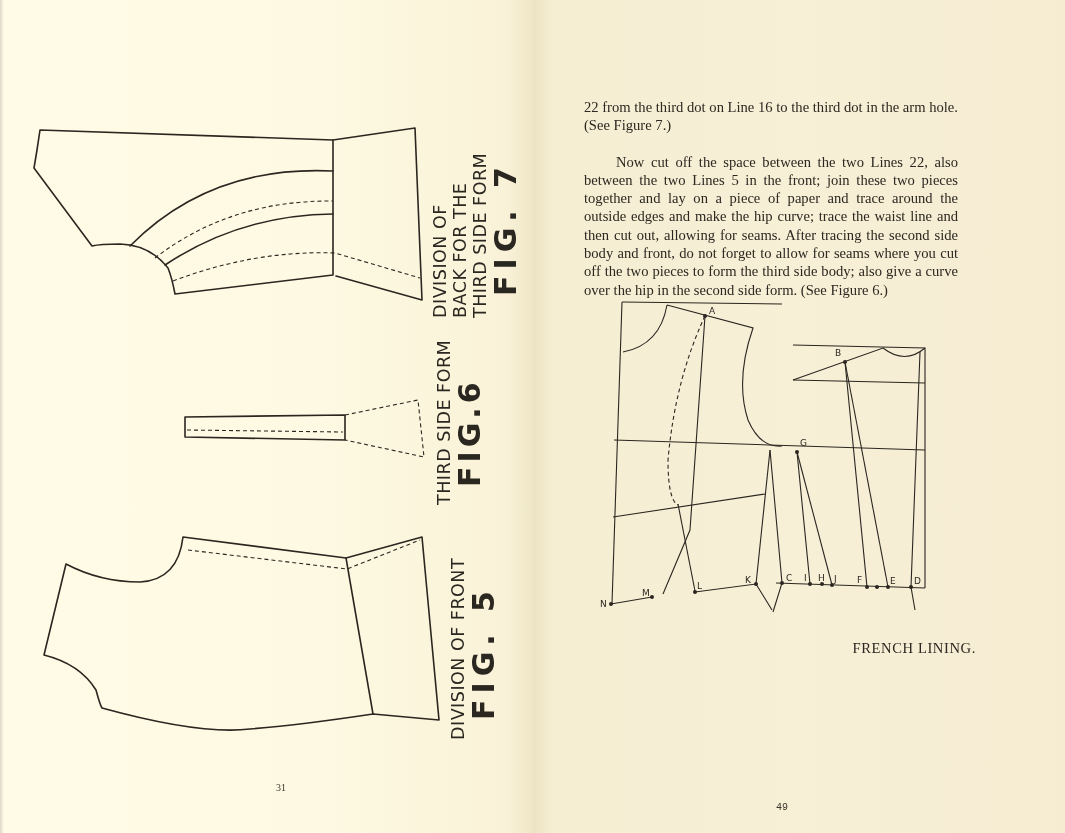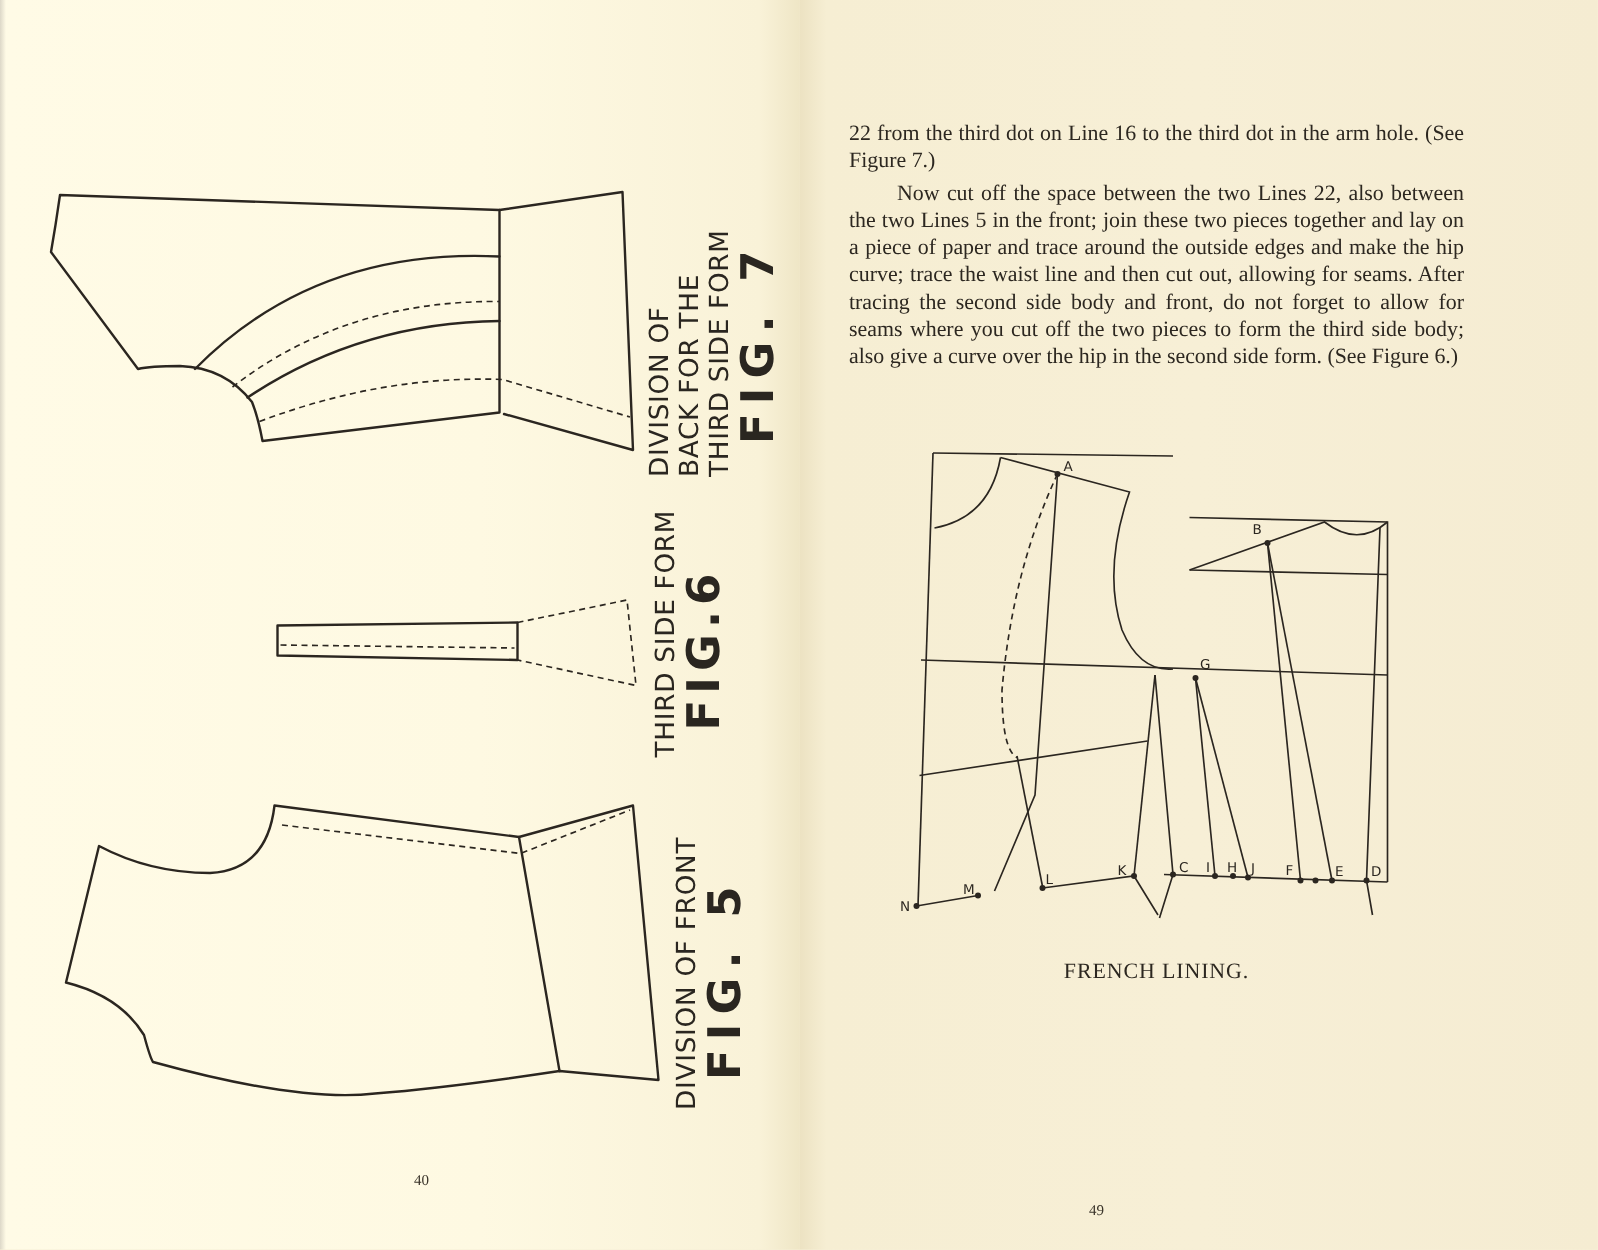--- a/index.html
+++ b/index.html
@@ -32,25 +32,25 @@
   .cap-fig { font-size: 30px; font-weight: bold; letter-spacing: 6px; line-height: 32px; display: block; }
   .page-number {
     position: absolute; font-size: 10px; color: #3a342a;
     font-family: "Liberation Serif", serif;
   }
   .text-block {
     position: absolute; left: 566px; width: 410px;
     font-size: 14.6px; line-height: 18.3px; color: #2c2720;
     text-align: justify;
   }
-  .text-block p { margin: 0; }
+  .text-block p { margin: 18px; }
   .indent { text-indent: 32px; }
   .section-heading {
     position: absolute; left: 566px; width: 410px; top: 640px;
-    text-align: center; font-size: 14.6px; letter-spacing: 0.6px; color: #2c2720;
+    text-align: right; font-size: 14.6px; letter-spacing: 0.6px; color: #2c2720;
   }
   .diagram-label {
     font-family: "DejaVu Sans", sans-serif; font-size: 9px; fill: #2b2620;
   }
 </style>
 </head>
 <body>
 
 <div class="page page-left">
   <svg class="figure-svg" width="533" height="833">
@@ -87,21 +87,21 @@
   <div class="caption" style="left:434px; top:505px;">
     <span class="cap-text">THIRD SIDE FORM</span>
     <span class="cap-fig" style="padding-left:18px; letter-spacing:4px;">FIG.6</span>
   </div>
 
   <div class="caption" style="left:448px; top:740px;">
     <span class="cap-text">DIVISION OF FRONT</span>
     <span class="cap-fig" style="padding-left:20px;">FIG. 5</span>
   </div>
 
-  <div class="page-number" style="left:276px; top:782px;">40</div>
+  <div class="page-number" style="left:276px; top:782px;">31</div>
 </div>
 
 <div class="page page-right"></div>
 
 <div class="text-block" style="top:80px;">
   <p style="margin-bottom:3px;">22 from the third dot on Line 16 to the third dot in the arm hole.   (See Figure 7.)</p>
   <p class="indent">Now cut off the space between the two Lines 22, also between the two Lines 5 in the front; join these two pieces together and lay on a piece of paper and trace around the outside edges and make the hip curve; trace the waist line and then cut out, allowing for seams.  After tracing the second side body and front, do not forget to allow for seams where you cut off the two pieces to form the third side body; also give a curve over the hip in the second side form.   (See Figure 6.)</p>
 </div>
 
 <svg class="figure-svg" width="1065" height="833" style="left:0;top:0;">
@@ -162,13 +162,13 @@
   <text class="diagram-label" x="857" y="583">F</text>
   <text class="diagram-label" x="890" y="584">E</text>
   <text class="diagram-label" x="914" y="584">D</text>
 </svg>
 
 <div class="section-heading">FRENCH LINING.</div>
 
 <div class="text-block" style="top:662px;">
 </div>
 
-<div class="page-number" style="left:726px; top:802px;">49</div>
+<div class="page-number" style="left:776px; top:802px;font-family:Liberation Mono, monospace;">49</div>
 
 </body></html>

